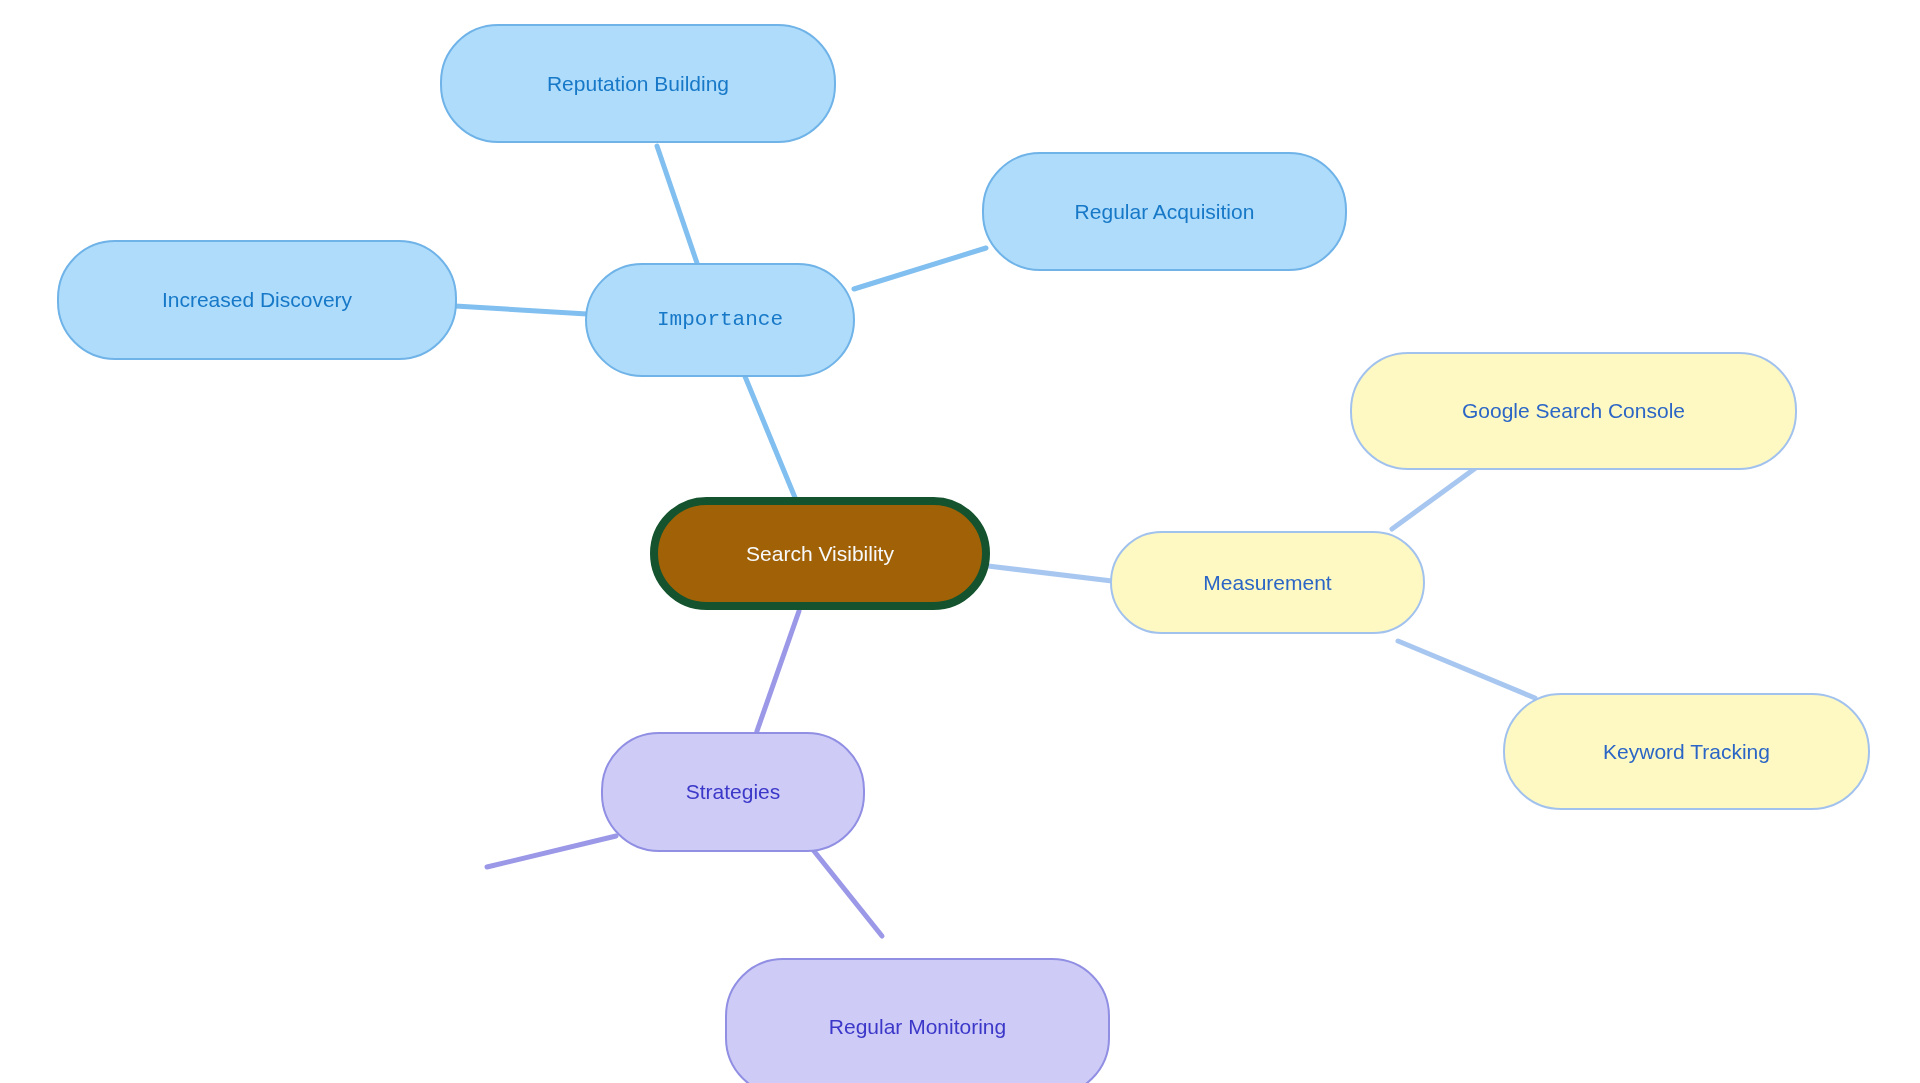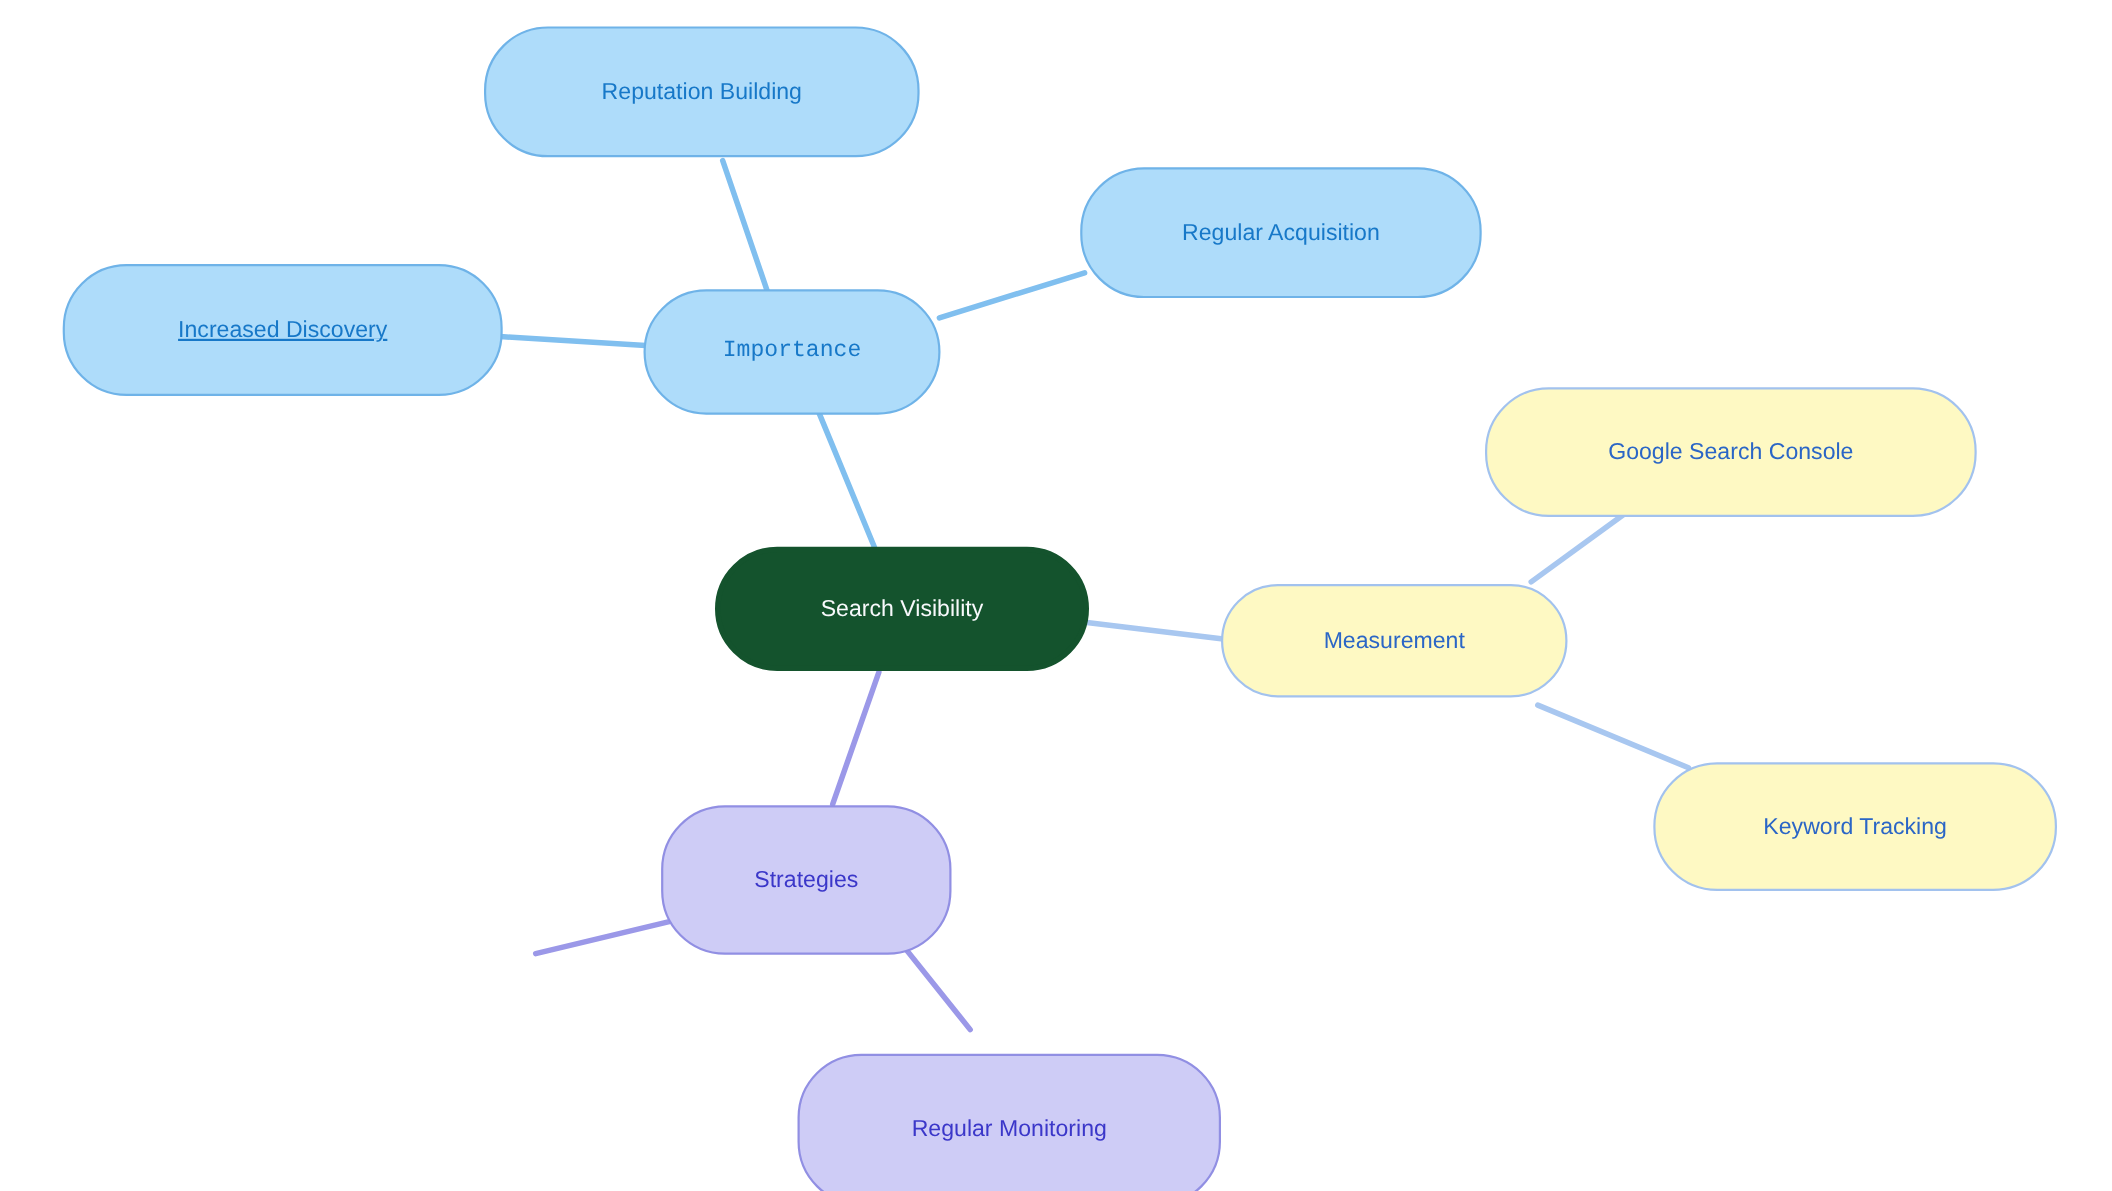--- a/index.html
+++ b/index.html
@@ -35,22 +35,22 @@
     justify-content: center;
     border-radius: 58px;
     font-size: 21px;
     line-height: 1.2;
     box-sizing: border-box;
     white-space: nowrap;
     cursor: pointer;
     user-select: none;
   }
   .node-center {
-    background: #14532d;
-    border: 5px solid #14532d;
+    background: #a16207;
+    border: 8px solid #14532d;
     color: #F7F9FB;
   }
   .family-sky {
     background: #AEDCFA;
     border: 2px solid #6FB3E8;
     color: #1778C8;
   }
   .family-peri {
     background: #fef9c3;
     border: 2px solid #A2C2EE;
@@ -60,25 +60,25 @@
     background: #CECCF6;
     border: 2px solid #918FE3;
     color: #3B37C9;
   }
 
   
   #n-center    { left: 650px;  top: 497px; width: 340px; height: 113px; }
   #n-importance{ left: 585px;  top: 263px; width: 270px; height: 114px; font-family: Liberation Mono, monospace; }
   #n-reputation{ left: 440px;  top: 24px;  width: 396px; height: 119px; }
   #n-client    { left: 982px;  top: 152px; width: 365px; height: 119px; }
-  #n-discovery { left: 57px;   top: 240px; width: 400px; height: 120px; text-decoration: underline; }
+  #n-discovery { left: 57px;   top: 240px; width: 400px; height: 120px; }
   #n-measure   { left: 1110px; top: 531px; width: 315px; height: 103px; }
   #n-gsc       { left: 1350px; top: 352px; width: 447px; height: 118px; }
   #n-keyword   { left: 1503px; top: 693px; width: 367px; height: 117px; }
-  #n-strategies{ left: 601px;  top: 732px; width: 264px; height: 136px; }
+  #n-strategies{ left: 601px;  top: 732px; width: 264px; height: 120px; }
   #n-proactive { left: 78px;   top: 866px; width: 444px; height: 119px; }
   #n-regular   { left: 725px;  top: 933px; width: 385px; height: 138px; margin-top: 25px; }
 </style>
 </head>
 <body>
 
 <div class="canvas">
 
   <svg class="edges" viewBox="0 0 1920 1083" xmlns="http://www.w3.org/2000/svg">
     <line class="edge edge-sky" x1="744" y1="374" x2="796" y2="500"></line>

